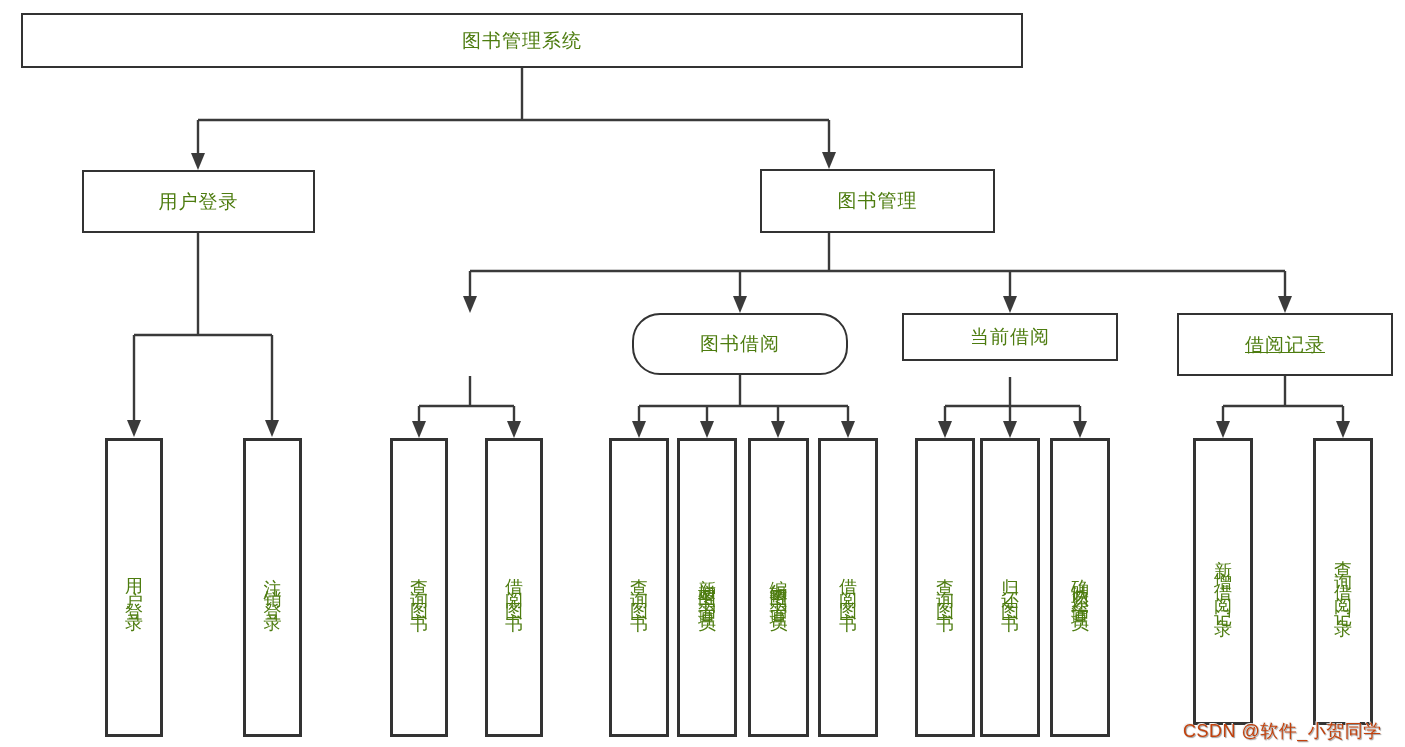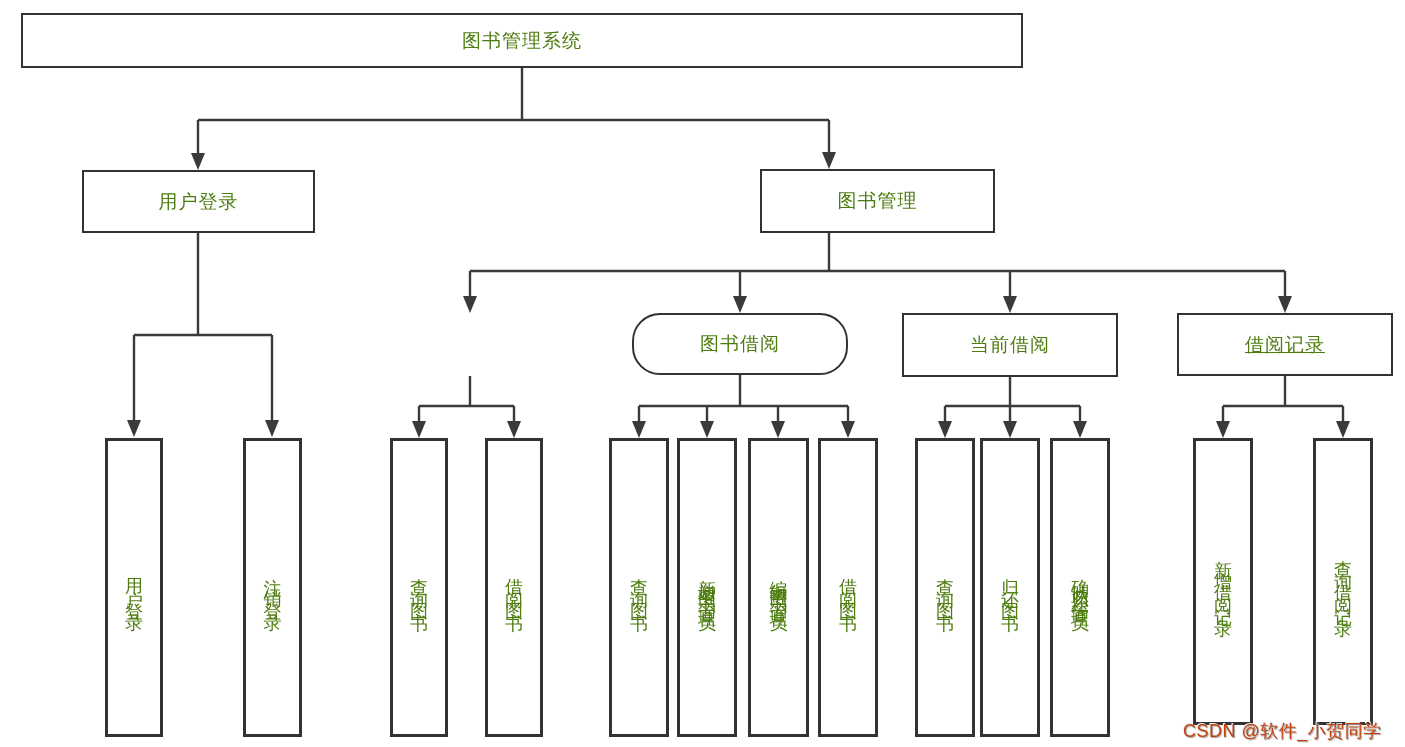--- a/index.html
+++ b/index.html
@@ -35,21 +35,21 @@
   }
   .root {
     left: 21px; top: 13px;
     width: 1002px; height: 55px;
     font-size: 19px;
   }
   .n-user   { left: 82px;  top: 170px; width: 233px; height: 63px; }
   .n-mgmt   { left: 712px; top: 169px; width: 235px; height: 64px; margin-left: 48px; }
   .n-recom  { left: 362px; top: 313px; width: 216px; height: 63px; }
   .n-borrow { left: 632px; top: 313px; width: 216px; height: 62px; border-radius: 28px; }
-  .n-current{ left: 902px; top: 313px; width: 216px; height: 64px; }
+  .n-current{ left: 902px; top: 313px; width: 216px; height: 48px; }
   .n-record { left: 1177px; top: 313px; width: 216px; height: 63px; text-decoration: underline; }
   .vbox {
     top: 438px;
     height: 299px;
     border-width: 3px;
     writing-mode: vertical-rl;
     text-orientation: mixed;
     font-size: 18px;
     letter-spacing: 12px;
     line-height: 1;

